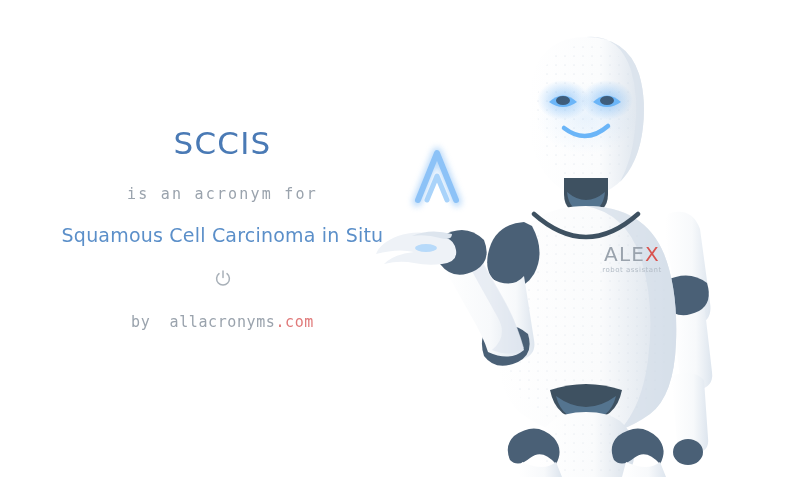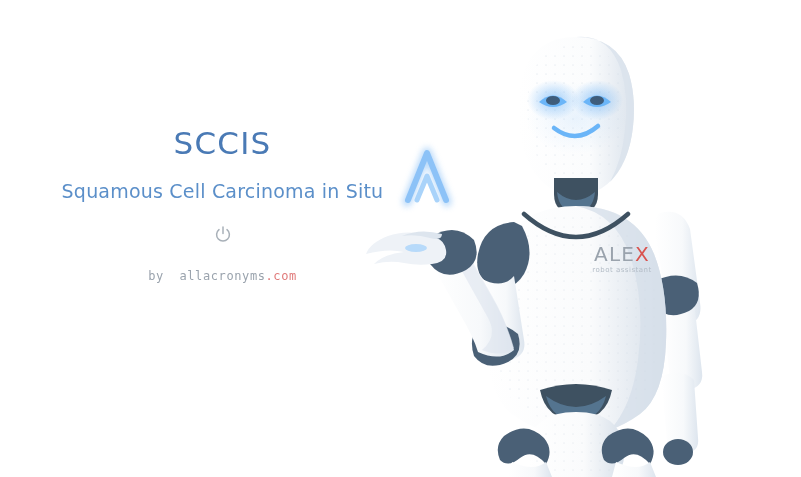--- a/index.html
+++ b/index.html
@@ -74,52 +74,53 @@
   .power-icon-wrap {
     padding-top: 22px;
     display: flex;
     justify-content: center;
     width: 100%;
   }
   .power-icon-wrap svg { display: block; }
 
   .byline {
     font-family: "DejaVu Sans Mono", monospace;
-    font-size: 12px;
+    font-size: 15px;
     letter-spacing: 0.6px;
     color: #9aa3ad;
     padding-top: 24px;
     text-align: center;
     white-space: pre;
   }
   .byline .tld { color: #e07a7a; }
 
   
   #robot-art {
     position: absolute;
-    left: 364px;
+    left: 374px;
     top: 0;
     width: 421px;
     height: 440px;
     z-index: 2;
   }
   #robot-art svg { display: block; }
 
   
   .holo-glow { filter: blur(3px); opacity: .55; }
 </style>
 </head>
 <body>
 
 <div id="page">
 
   <div id="text-column">
 
     <div class="acronym-title">SCCIS</div>
 
+    <div class="acronym-sub">is  an  acronym  for</div>
 
     <div class="acronym-expansion">Squamous Cell Carcinoma in Situ</div>
 
     <div class="power-icon-wrap">
       <span>
         <svg width="20" height="20" viewBox="0 0 20 20" aria-hidden="true">
           <path d="M6.0 4.6 A 6.4 6.4 0 1 0 14.0 4.6" fill="none" stroke="#a8b0b8" stroke-width="1.5" stroke-linecap="round"></path>
           <line x1="10" y1="2.0" x2="10" y2="8.6" stroke="#a8b0b8" stroke-width="1.5" stroke-linecap="round"></line>
         </svg>
       </span>

